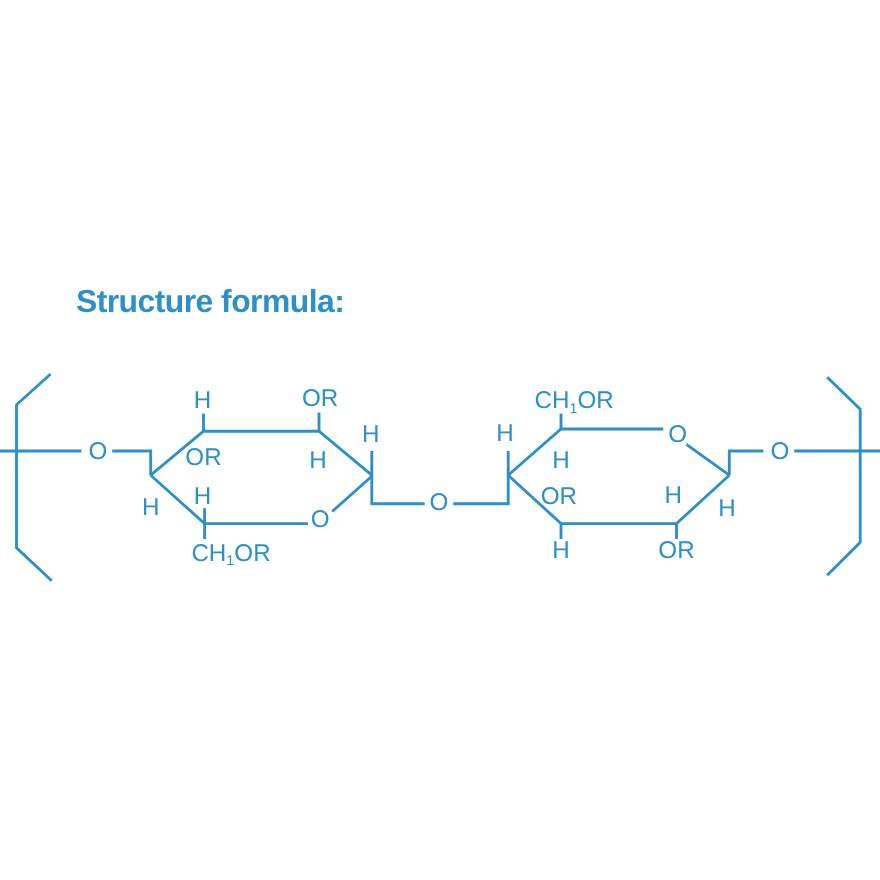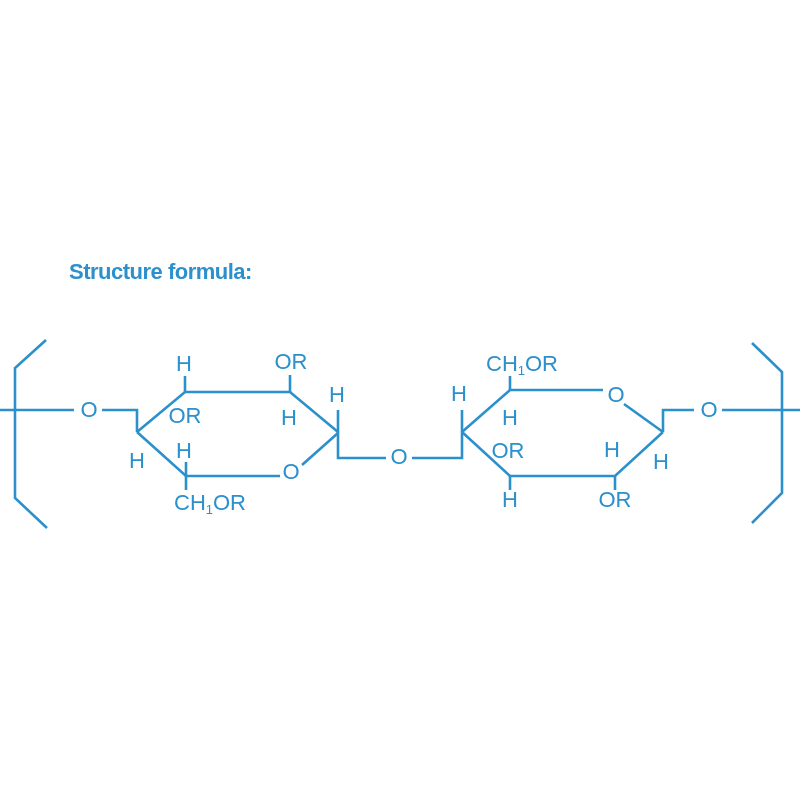--- a/index.html
+++ b/index.html
@@ -13,21 +13,21 @@
     height: 800px;
     overflow: hidden;
     background: var(--background, #ffffff);
     font-family: "Liberation Sans", sans-serif;
   }
   .page-title {
     position: absolute;
     left: 69px;
     top: 259px;
     margin: 0;
-    font-size: 22px;
+    font-size: 29px;
     font-weight: 700;
     letter-spacing: -0.5px;
     color: var(--accent, #2b90cc);
   }
   .structure-svg {
     position: absolute;
     left: 0;
     top: 0;
   }
   .structure-svg path {

